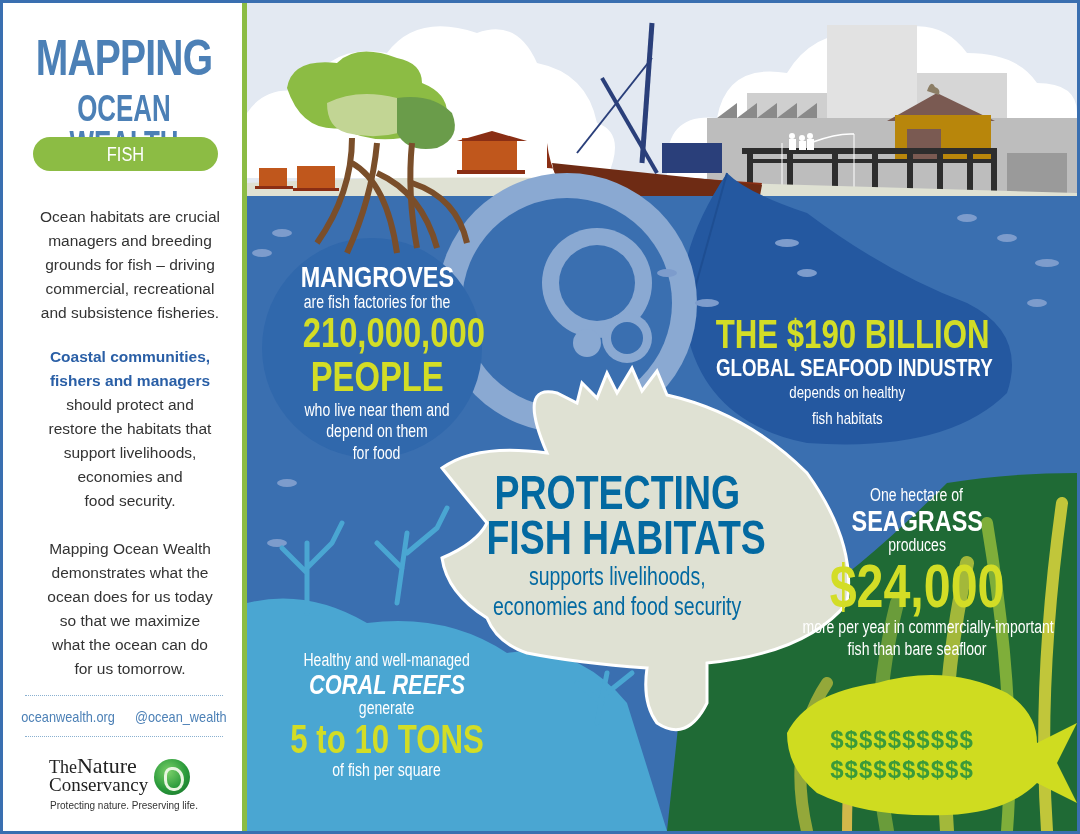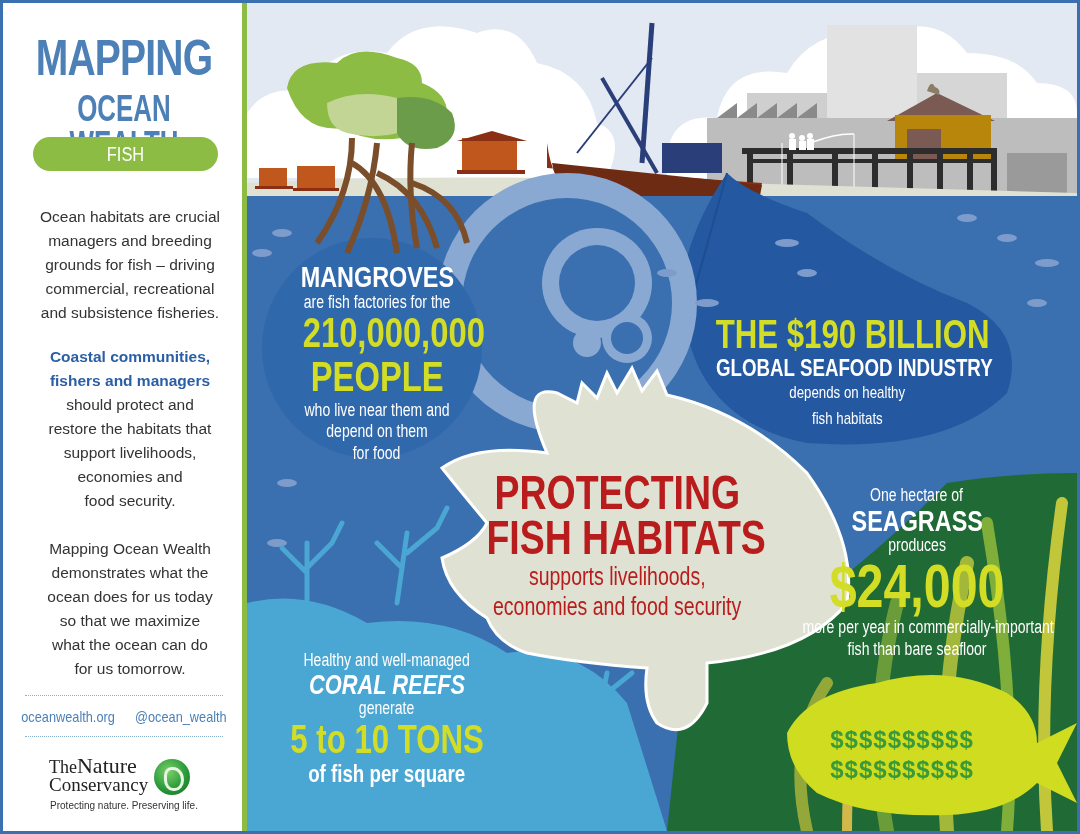--- a/index.html
+++ b/index.html
@@ -23,21 +23,21 @@
   .tnc .l2 { font-size: 19px; }
   .globe { position: absolute; left: 151px; top: 756px; width: 36px; height: 36px; border-radius: 50%; background: radial-gradient(circle at 40% 35%, #7bd06a, #2a9a3a 55%, #136a28); }
   .globe::after { content: ""; position: absolute; left: 10px; top: 8px; width: 14px; height: 18px; border: 3px solid #e8f5e0; border-radius: 40% 60% 50% 50%; }
   .tagline { position: absolute; left: 0; width: 242px; top: 797px; font-size: 10px; color: #333; text-align: center; }
 
   .scene { position: absolute; left: 247px; top: 3px; width: 830px; height: 828px; overflow: hidden; background: #e3e9f2; }
   .scene svg { position: absolute; left: 0; top: 0; }
   .txt { position: absolute; text-align: center; color: #fff; font-weight: bold; line-height: 1.05; }
   .cond { display: inline-block; transform: scaleX(0.78); transform-origin: center; white-space: nowrap; }
   .lime { color: #d3dd26; }
-  .navy { color: #b91c1c; }
+  .navy { color: #0369a1; }
 </style>
 </head>
 <body>
 
 <div class="frame"></div>
 
 <aside class="sidebar">
   <div class="title1">MAPPING</div>
   <div class="title2">OCEAN WEALTH</div>
   <div class="pill"><span>FISH PRODUCTION</span></div>
@@ -265,17 +265,17 @@
   <div class="txt" style="left:555px; top:722px; width:200px; color:#3a9a3a; font-size:24px; line-height:30px; letter-spacing:1px;">
     <div>$$$$$$$$$$</div>
     <div>$$$$$$$$$$</div>
   </div>
 
   <div class="txt" style="left:10px; top:648px; width:260px;">
     <div style="font-size:18px; font-weight:normal;"><span class="cond">Healthy and well-managed</span></div>
     <div style="font-size:28px;font-style:italic;"><span class="cond">CORAL REEFS</span></div>
     <div style="font-size:18px; font-weight:normal;"><span class="cond">generate</span></div>
     <div class="lime" style="font-size:40px;"><span class="cond">5 to 10 TONS</span></div>
-    <div style="font-size:24px; font-weight:bold; line-height:1.2;">
+    <div style="font-size:18px; font-weight:normal; line-height:1.2;">
       <div><span class="cond">of fish per square</span></div>
     </div>
   </div>
 </section>
 
 </body></html>

